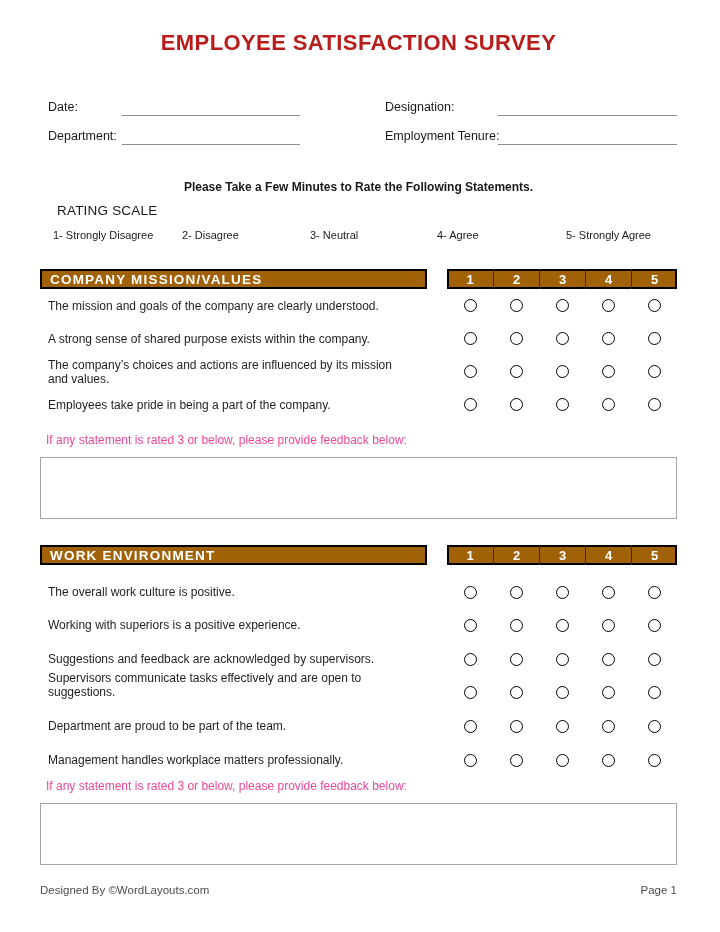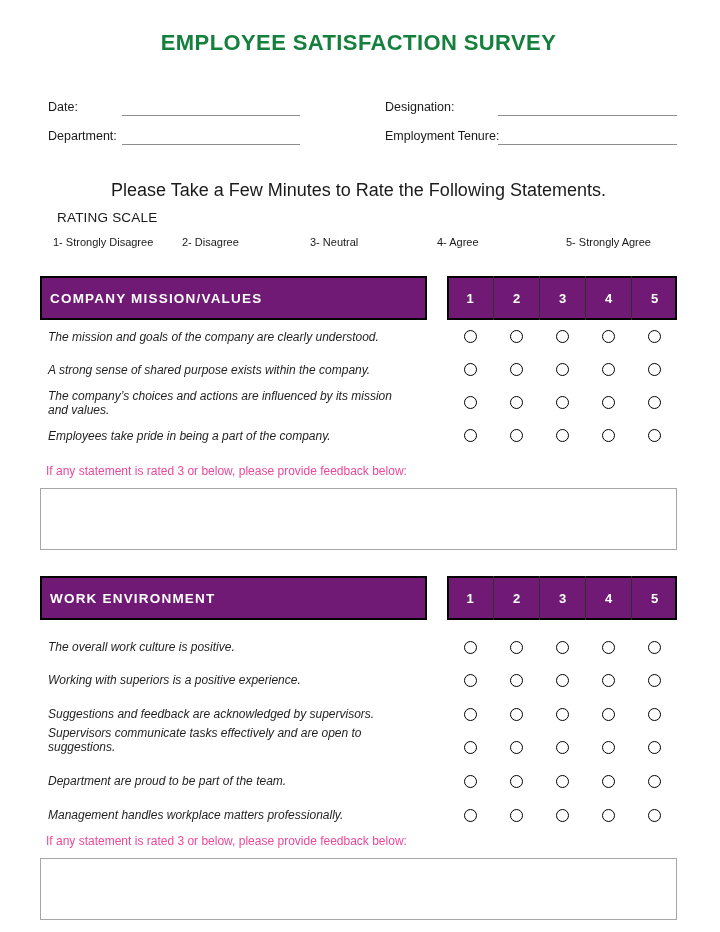--- a/index.html
+++ b/index.html
@@ -11,21 +11,21 @@
     overflow: hidden;
     position: relative;
   }
   .page { padding: 30px 43px 0 40px; }
 
   .title {
     text-align: center;
     font-size: 22px;
     font-weight: bold;
     letter-spacing: 0.4px;
-    color: #15803d;
+    color: #b91c1c;
     margin-bottom: 40px;
   }
 
   
   .meta-grid {
     display: grid;
     grid-template-columns: 260px 292px;
     column-gap: 85px;
     row-gap: 9px;
     margin-bottom: 35px;
@@ -36,65 +36,65 @@
   .lbl-right { width: 113px; }
   .field input {
     flex: 1; min-width: 0;
     border: none; border-bottom: 1px solid #8c8c8c;
     background: transparent; outline: none;
     font: inherit; color: inherit; height: 18px;
   }
 
   .instruction {
     text-align: center;
-    font-size: 18px;
-    font-weight: normal;
+    font-size: 12px;
+    font-weight: bold;
     margin-bottom: 9px;
   }
   .rating-scale-heading {
     font-size: 13.5px;
     font-weight: normal;
     padding-left: 17px;
     margin-bottom: 11px;
     letter-spacing: 0.2px;
   }
   .scale-row {
     display: grid;
     grid-template-columns: 129px 128px 127px 129px auto;
     padding-left: 13px;
     font-size: 11px;
     margin-bottom: 28px;
   }
 
   
   .section-header { display: flex; gap: 20px; }
   .bar {
-    background: #701a75;
+    background: #a16207;
     color: #ffffff;
-    height: 44px;
+    height: 20px;
     display: flex; align-items: center;
     box-shadow: inset 0 0 0 2px #000;
   }
   .bar-title {
     flex: 1;
     font-size: 13.5px;
     font-weight: bold;
     letter-spacing: 1.2px;
     padding-left: 10px;
   }
   .bar-numbers { width: 230px; }
   .num-cell {
     width: 46px; height: 100%;
     display: flex; align-items: center; justify-content: center;
     font-size: 13px; font-weight: bold;
   }
   .num-cell + .num-cell { border-left: 1px solid #2e2e2e; }
 
   
-  .q-row { display: flex; align-items: center; height: 33px; font-style: italic; }
+  .q-row { display: flex; align-items: center; height: 33px; }
   .q-row.tall { height: 33.6px; align-items: flex-end; }
   .q-text {
     flex: 1;
     font-size: 12px;
     padding-left: 8px;
     padding-right: 12px;
     margin-right: 20px;
     color: #1f1f1f;
   }
   .q-ratings { width: 230px; display: flex; }

